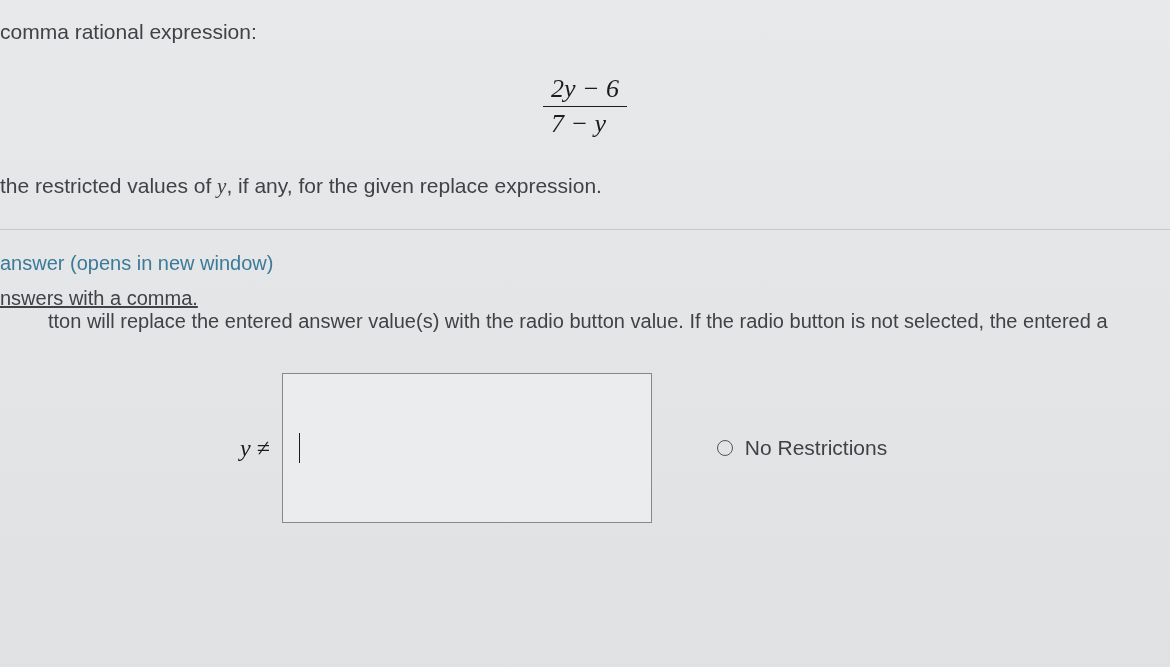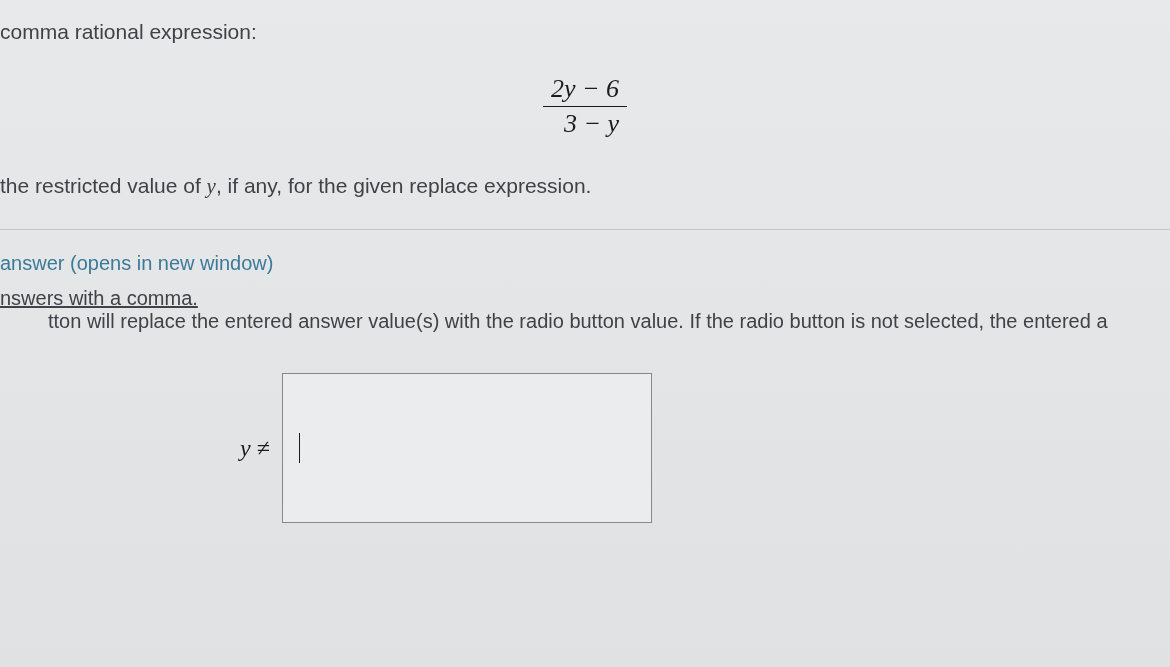--- a/index.html
+++ b/index.html
@@ -26,21 +26,21 @@
       text-align: center;
       margin: 30px auto 35px;
       width: 100%;
     }
     .fraction {
       display: inline-block;
       font-family: 'Times New Roman', serif;
       font-size: 26px;
       font-style: italic;
       color: #1a1c1f;
-      text-align: right;
+      text-align: left;
     }
     .fraction .num {
       display: block;
       border-bottom: 1.5px solid #1a1c1f;
       padding: 0 8px 2px;
     }
     .fraction .den {
       display: block;
       padding: 2px 8px 0;
     }
@@ -130,34 +130,38 @@
     }
   </style>
 </head>
 <body>
 
 <div class="question-text">comma rational expression:</div>
 
 <div class="fraction-container">
   <div class="fraction">
     <span class="num"><span>2y − 6</span></span>
-    <span class="den"><span>3 − y</span></span>
+    <span class="den"><span>7 − y</span></span>
   </div>
 </div>
 
 <div class="prompt-line">
-  <span> the restricted value of </span><span class="italic-y">y</span><span>, if any, for the given replace expression.</span>
+  <span> the restricted values of </span><span class="italic-y">y</span><span>, if any, for the given replace expression.</span>
 </div>
 
 <div class="divider"></div>
 
 <div class="answer-link">answer (opens in new window)</div>
 
 <div class="hint-text">nswers with a comma.</div>
 
 <div class="radio-note">tton will replace the entered answer value(s) with the radio button value. If the radio button is not selected, the entered a</div>
 
 <div class="answer-row">
   <span class="y-neq">y ≠</span>
   <div class="answer-input">
     <span class="cursor"></span>
   </div>
+  <div class="radio-option">
+    <span class="radio-circle"></span>
+    <span class="radio-label">No Restrictions</span>
+  </div>
 </div>
 
 </body></html>

